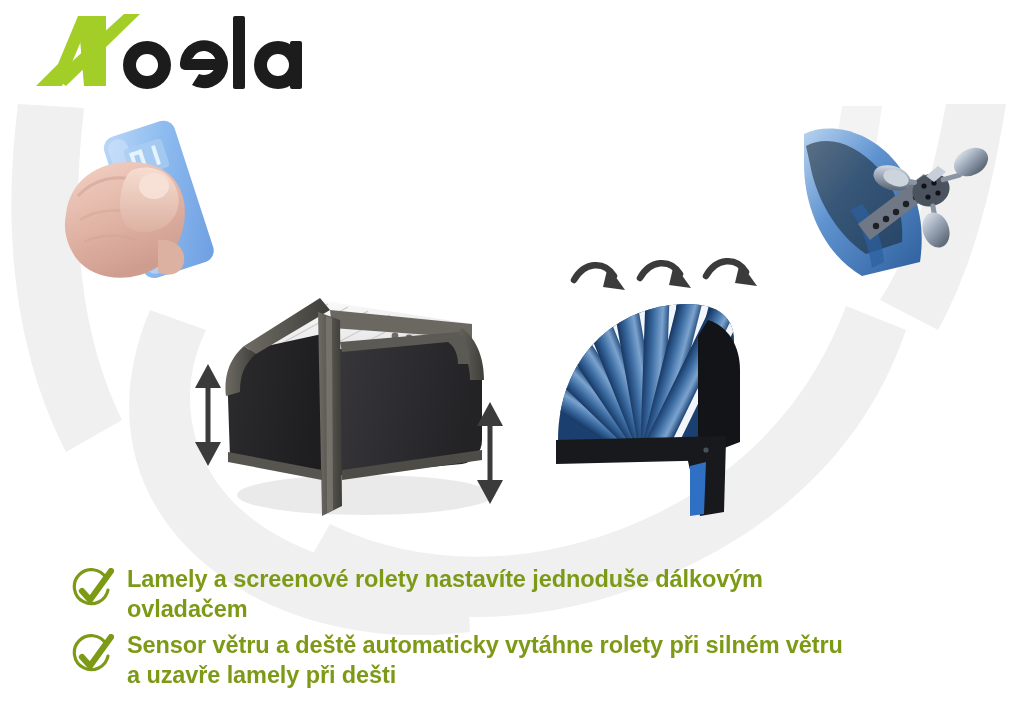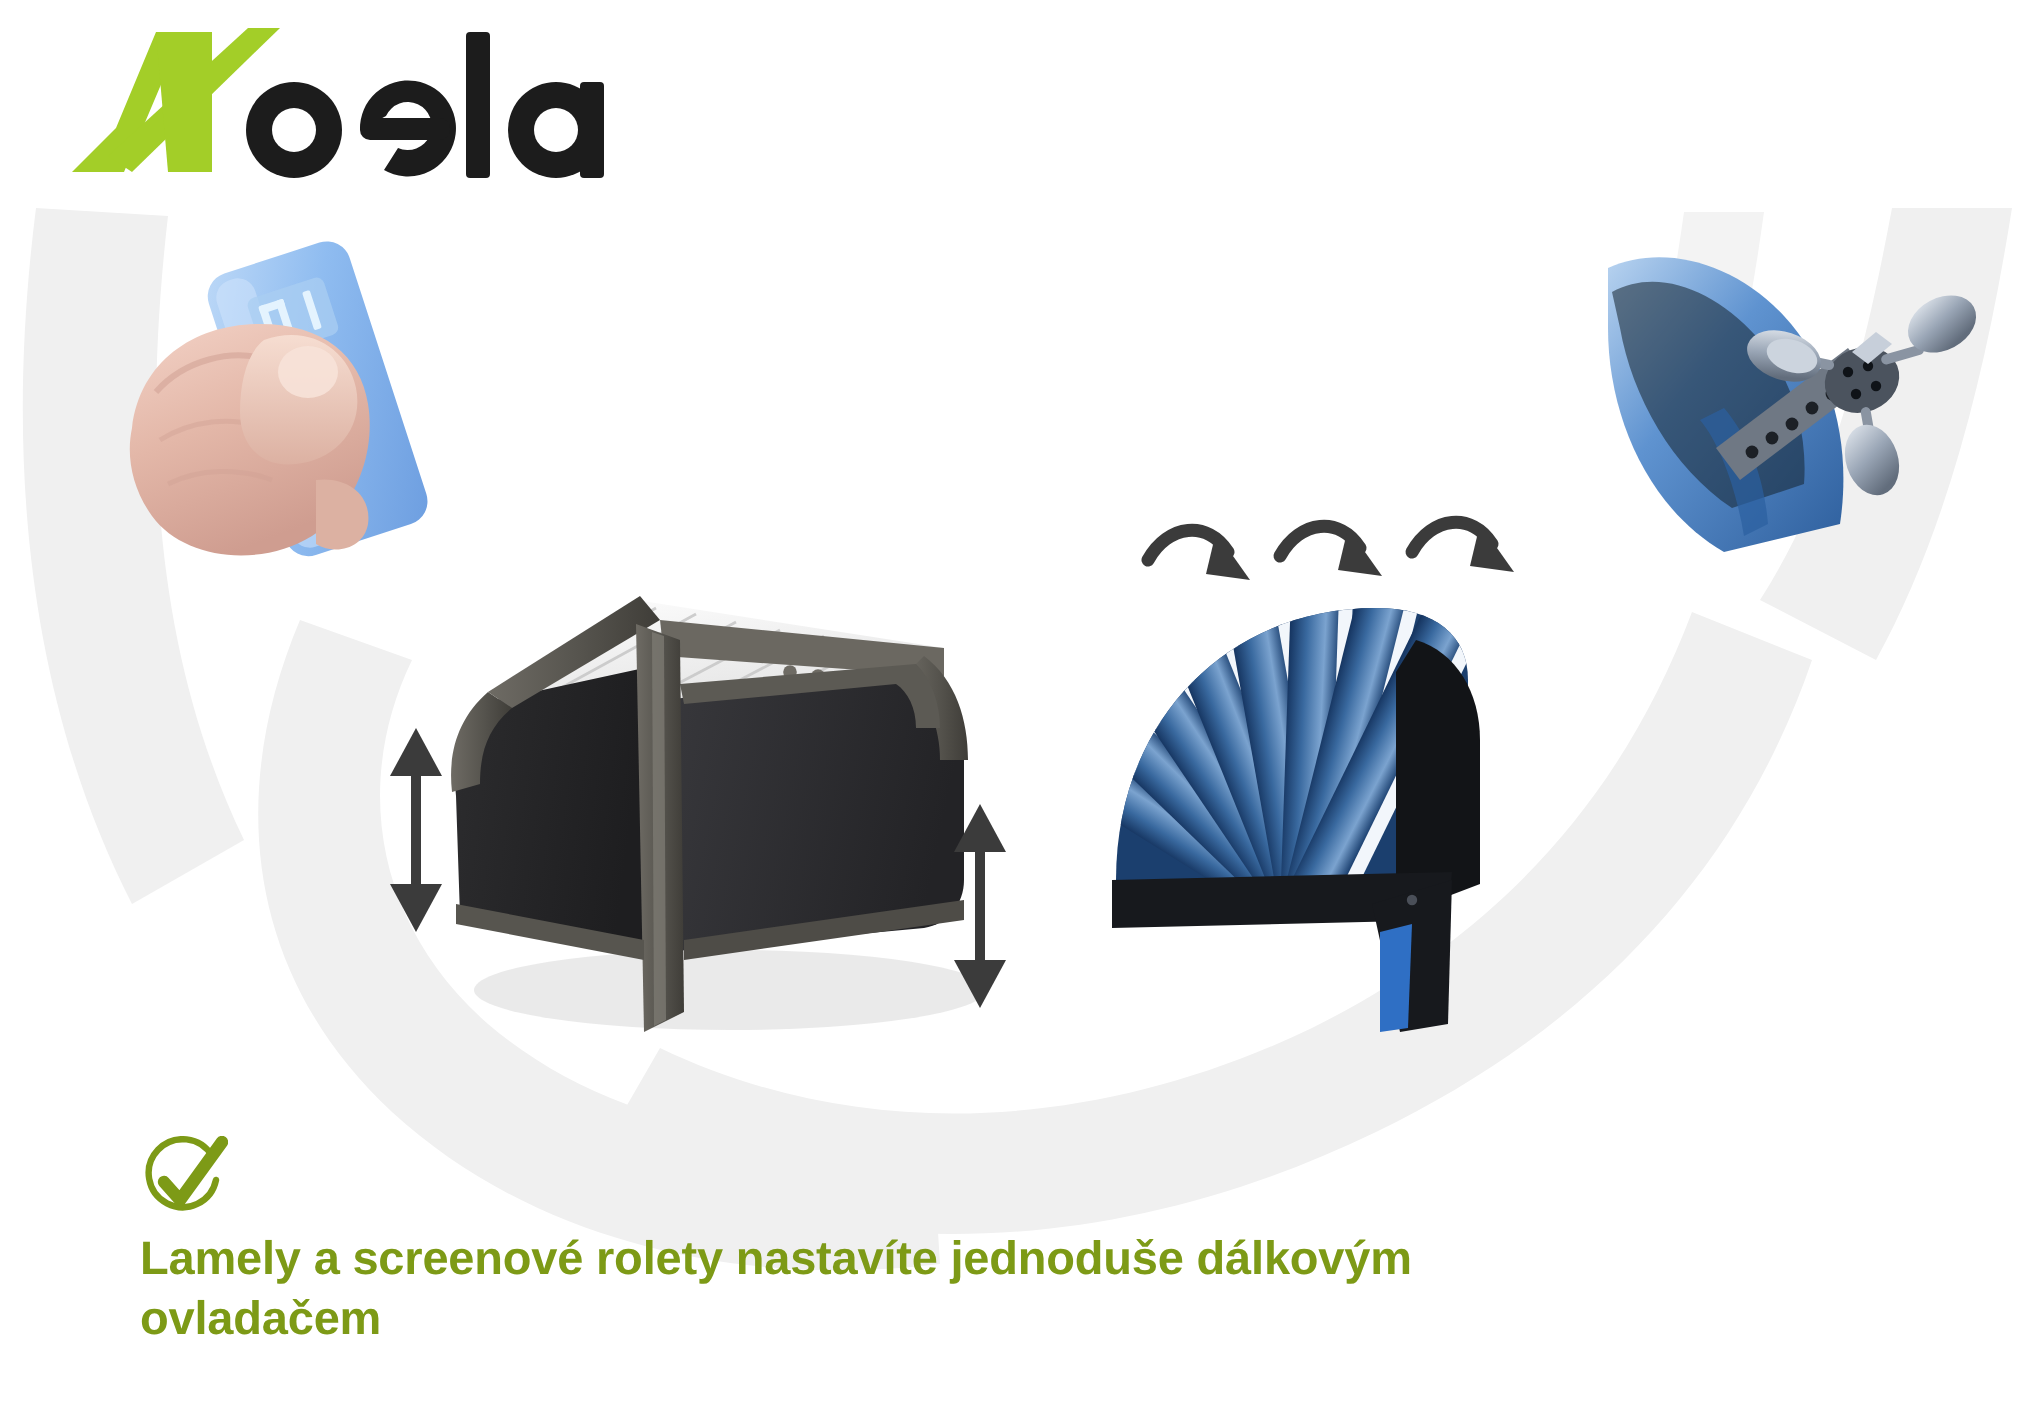--- a/index.html
+++ b/index.html
@@ -83,21 +83,20 @@
   #bullet-list {
     position: absolute;
     left: 70px;
     top: 562px;
     width: 900px;
   }
   .bullet-row {
     display: flex;
     align-items: flex-start;
     margin-bottom: 4px;
-    flex-direction: column;
   }
   .bullet-icon {
     flex: 0 0 auto;
     width: 44px;
     height: 44px;
     margin-top: 6px;
     margin-right: 13px;
   }
   .bullet-text {
     font-size: 23.5px;
@@ -433,16 +432,24 @@
 
     <div class="bullet-row">
       <svg class="bullet-icon" viewBox="0 0 44 44" xmlns="http://www.w3.org/2000/svg">
         <path d="M 36,10 A 17,17 0 1 0 38,22" fill="none" stroke="#7d9a16" stroke-width="3.2" stroke-linecap="round"></path>
         <path d="M 12,23 L 20,32 L 41,3" fill="none" stroke="#7d9a16" stroke-width="6.2" stroke-linecap="round" stroke-linejoin="round"></path>
       </svg>
       <div class="bullet-text">Lamely a screenové rolety nastavíte jednoduše dálkovým
 ovladačem</div>
     </div>
 
+    <div class="bullet-row">
+      <svg class="bullet-icon" viewBox="0 0 44 44" xmlns="http://www.w3.org/2000/svg">
+        <path d="M 36,10 A 17,17 0 1 0 38,22" fill="none" stroke="#7d9a16" stroke-width="3.2" stroke-linecap="round"></path>
+        <path d="M 12,23 L 20,32 L 41,3" fill="none" stroke="#7d9a16" stroke-width="6.2" stroke-linecap="round" stroke-linejoin="round"></path>
+      </svg>
+      <div class="bullet-text">Sensor větru a deště automaticky vytáhne rolety při silném větru
+a uzavře lamely při dešti</div>
+    </div>
 
   </div>
 
 </div>
 
 </body></html>

